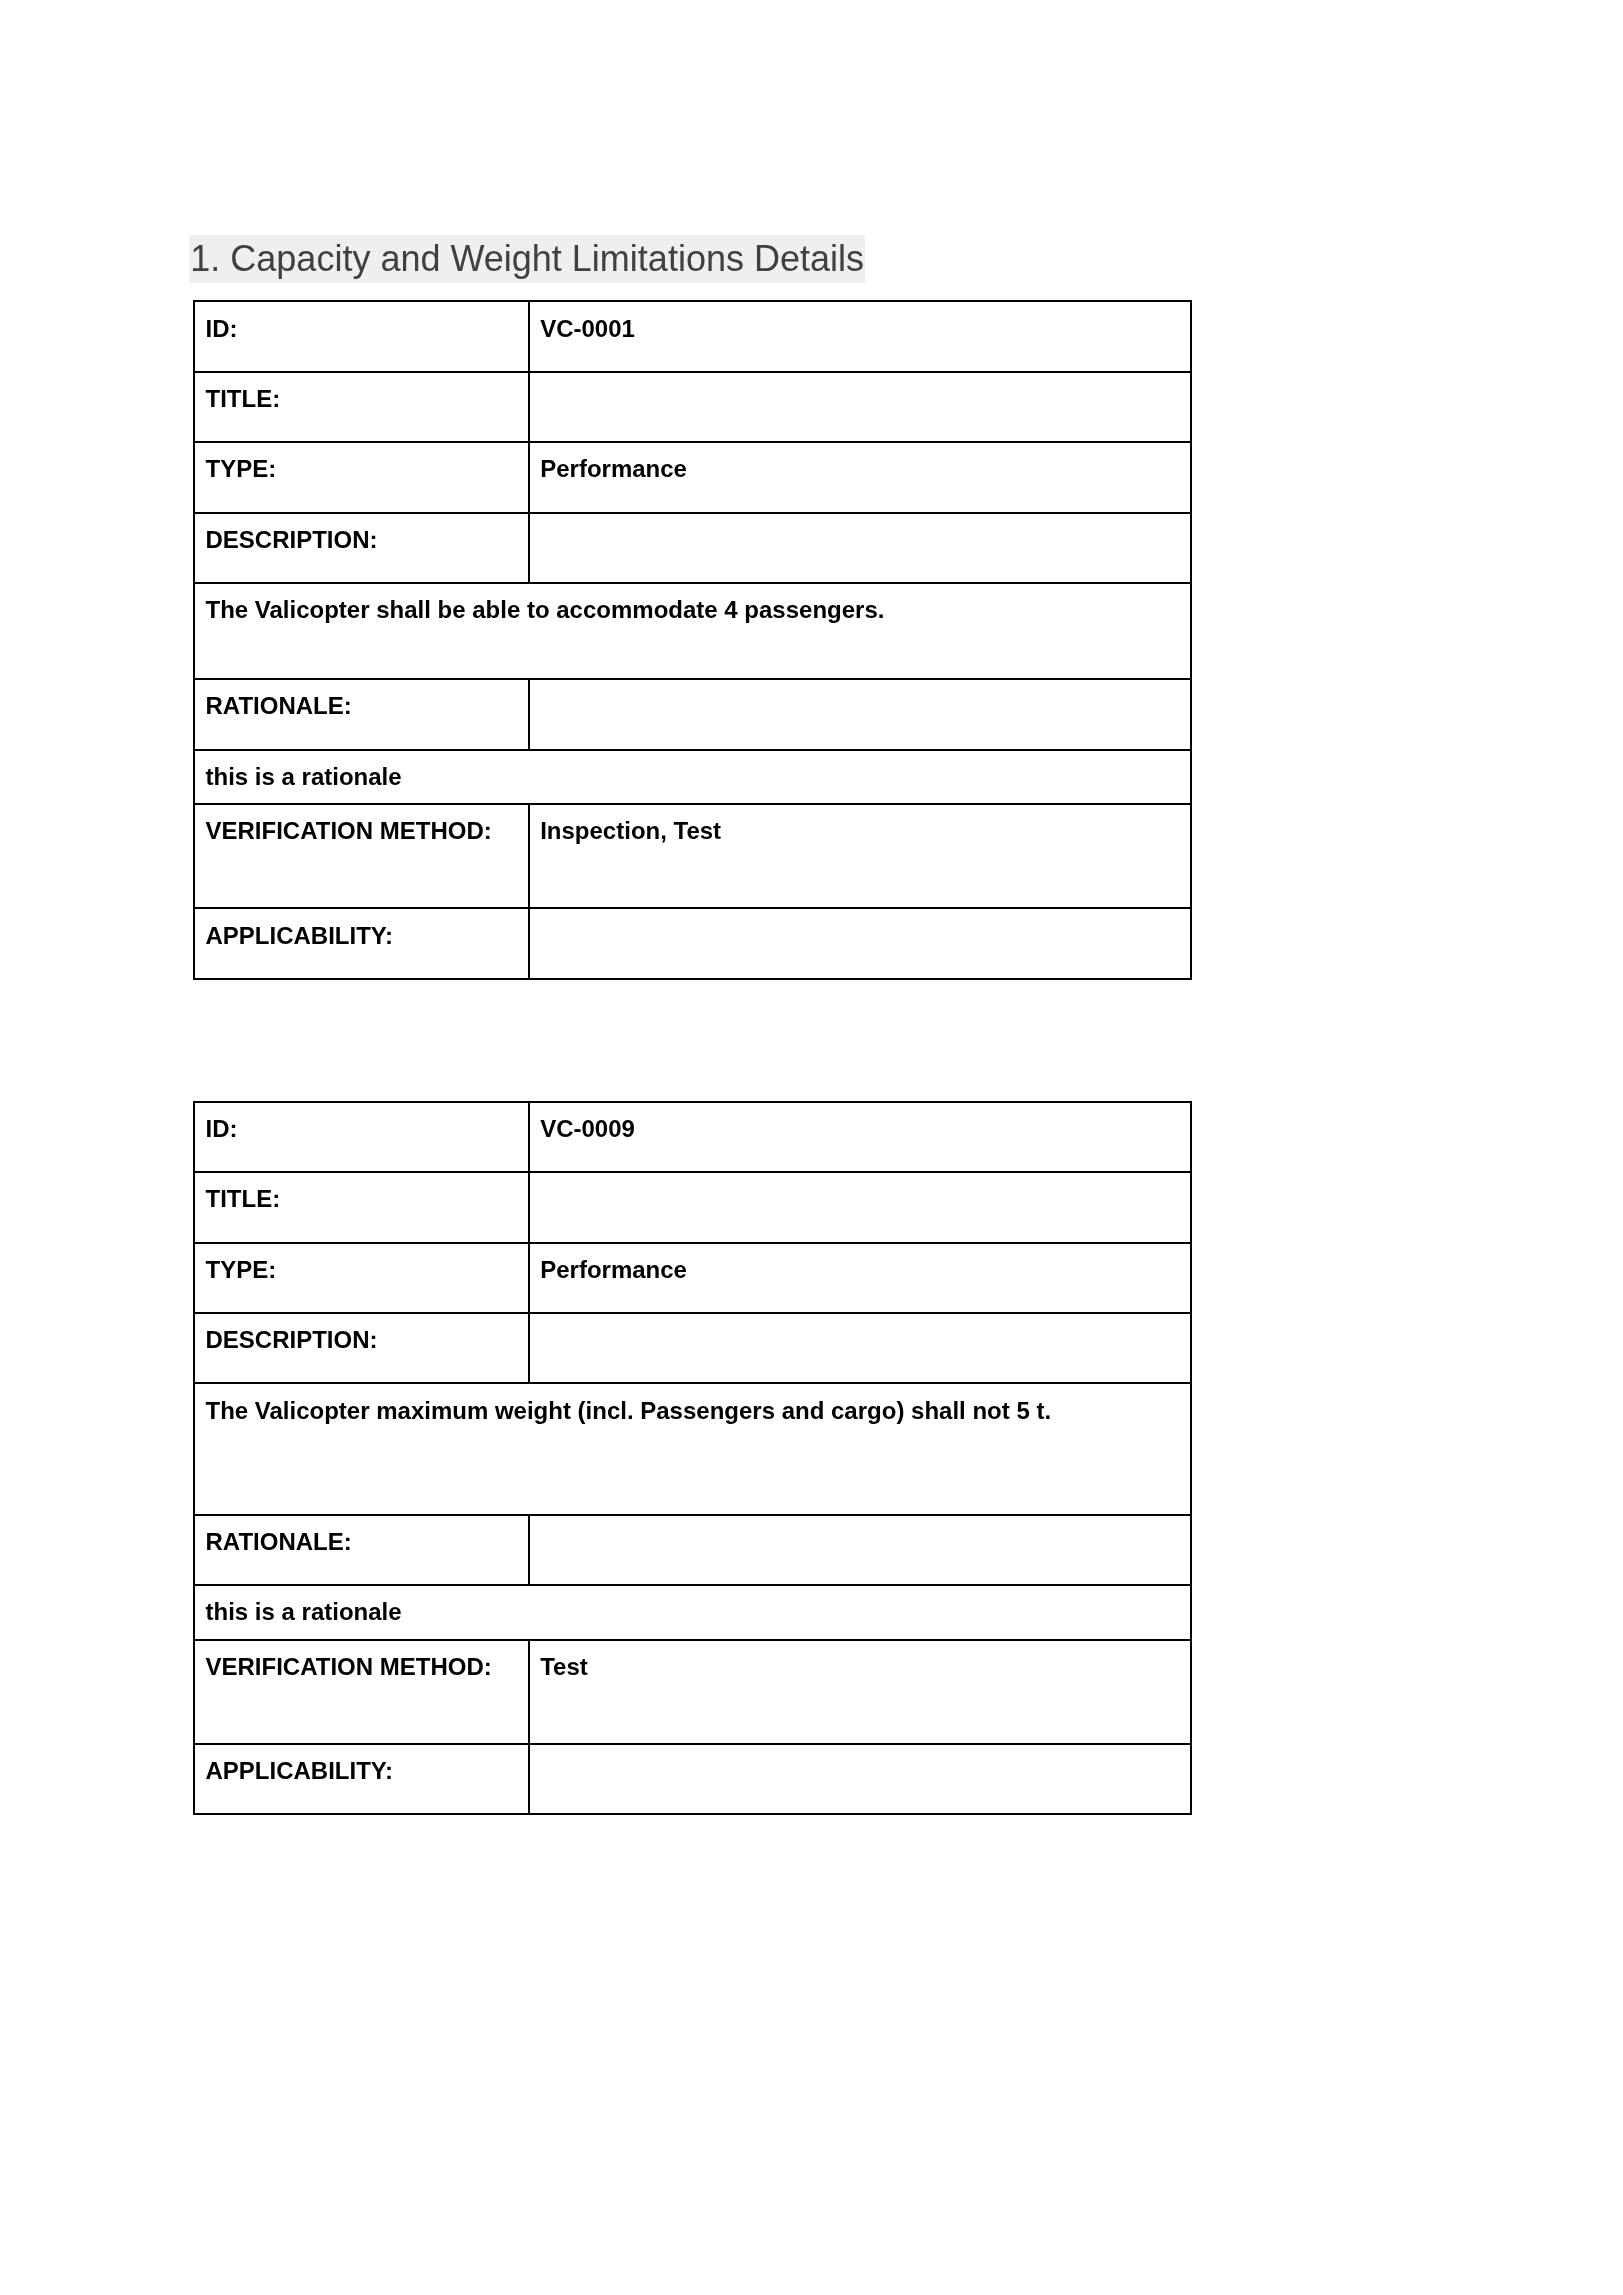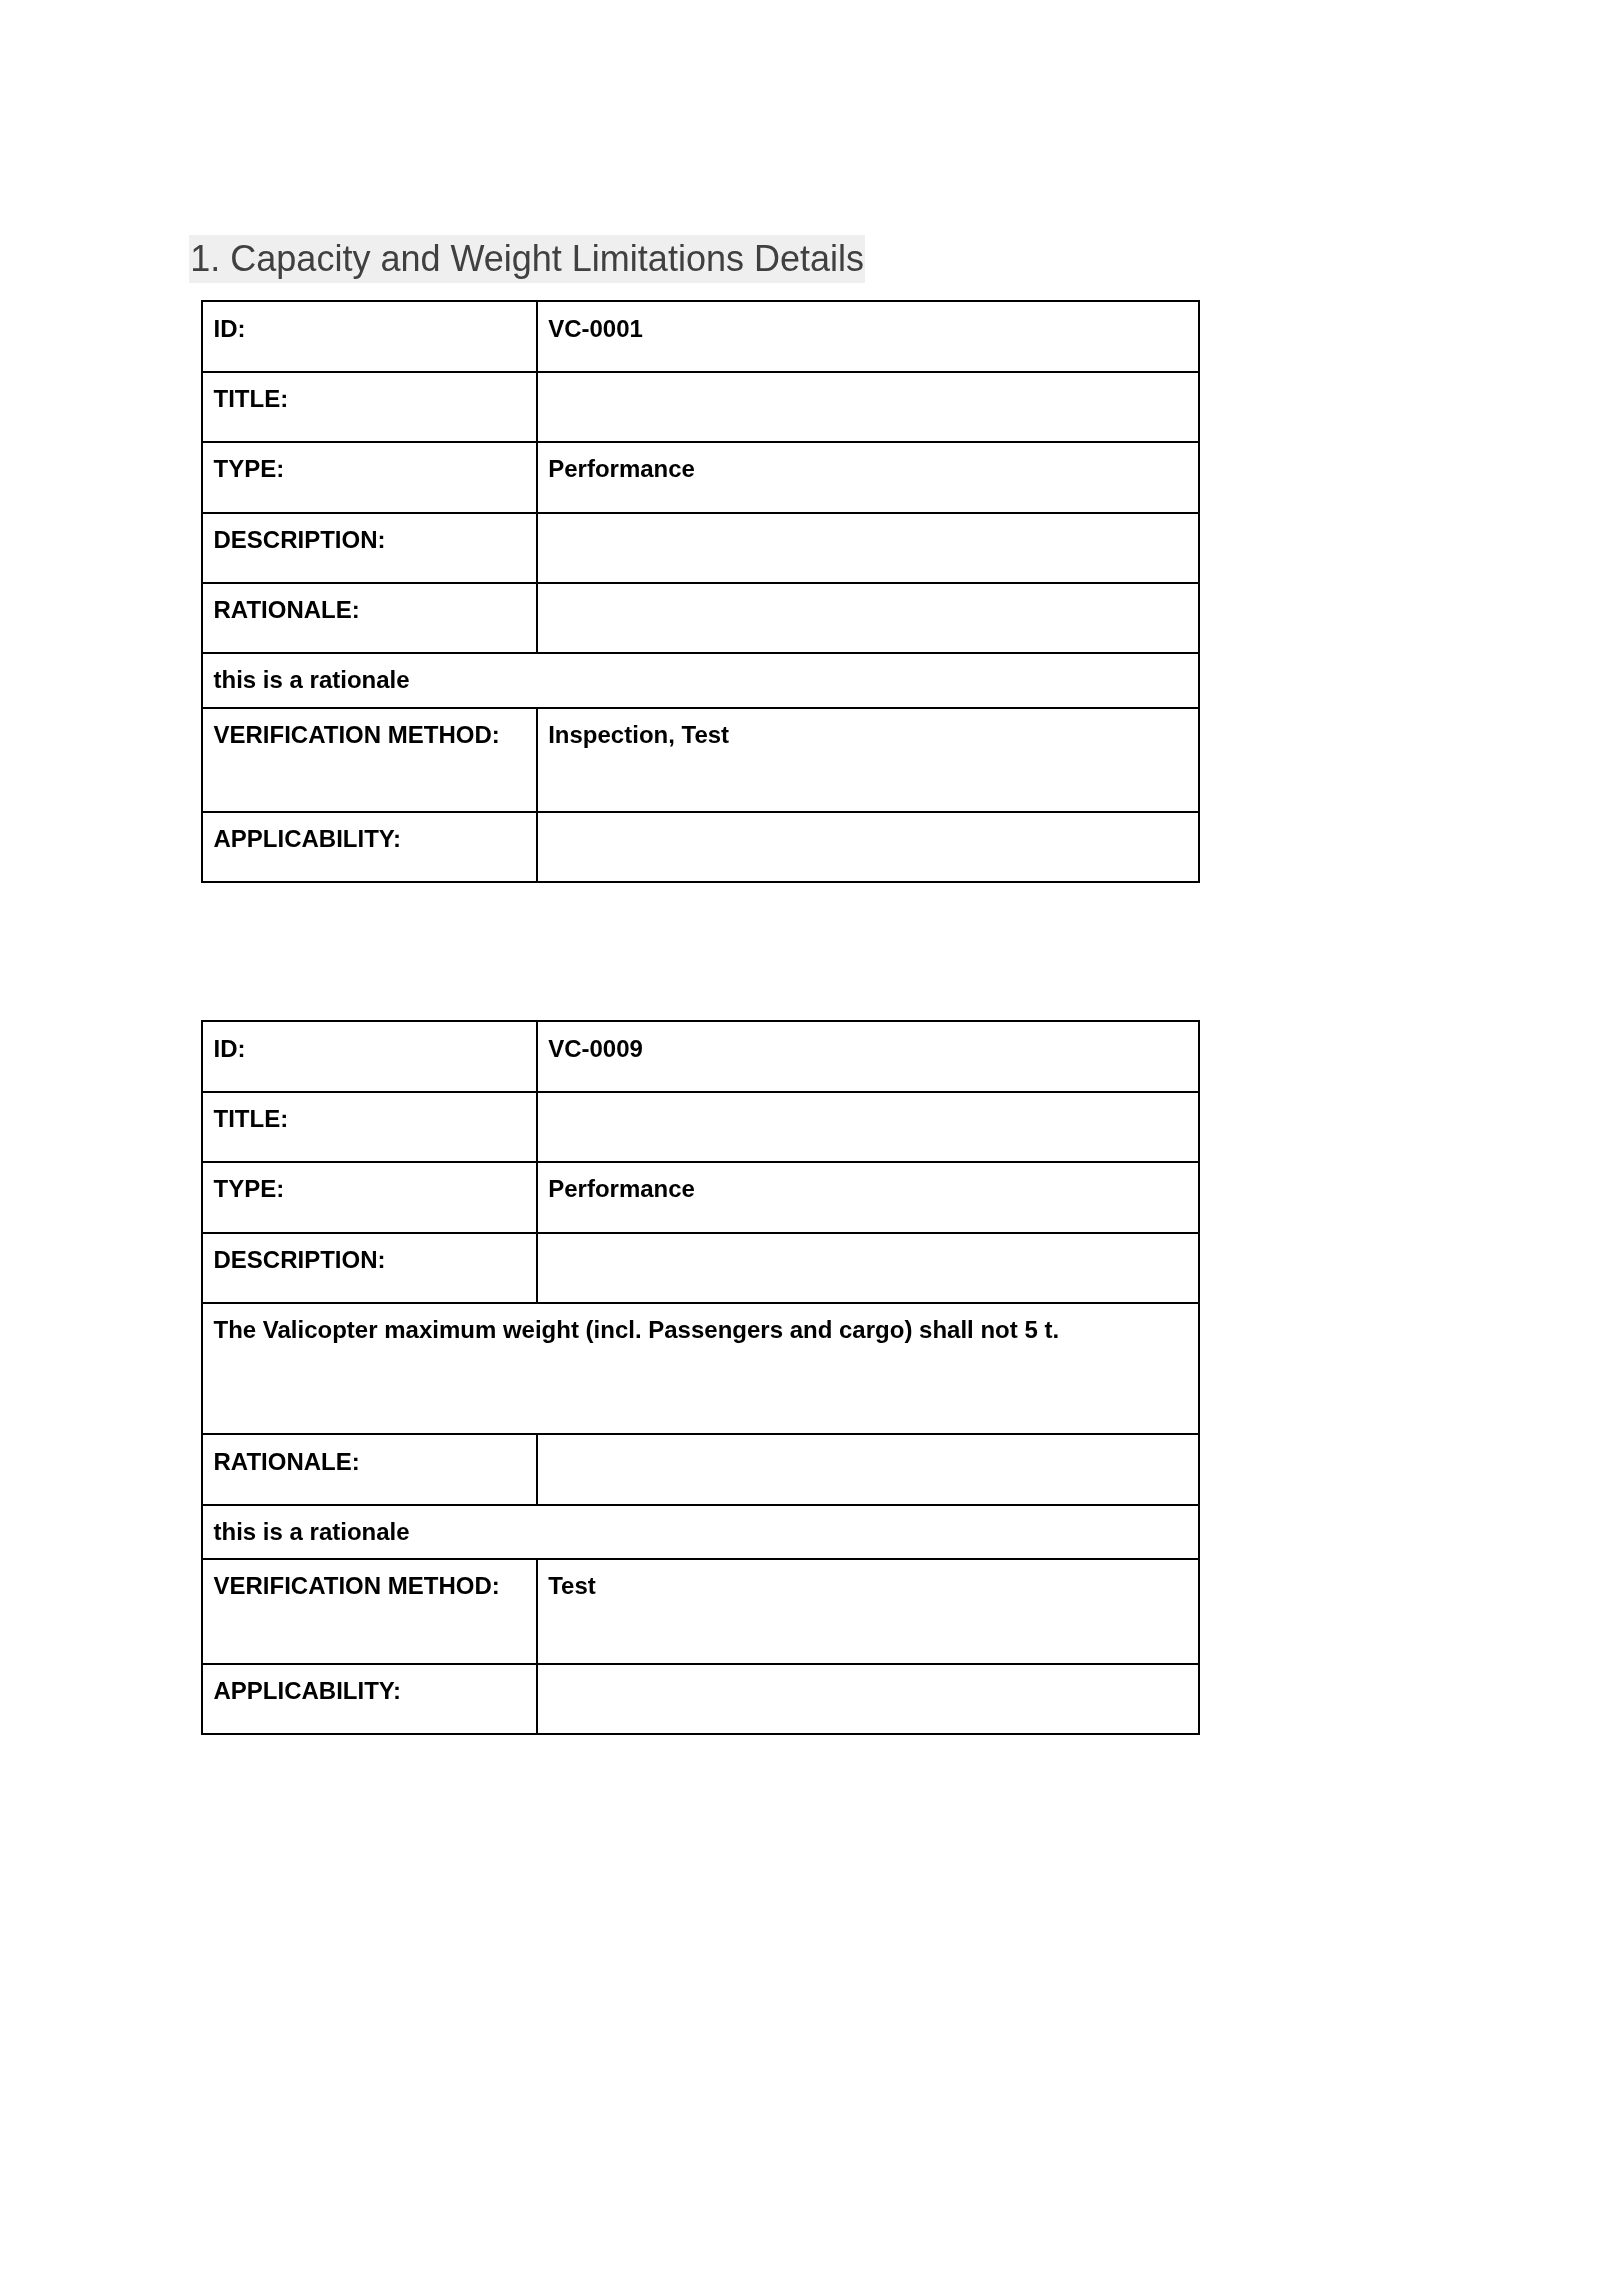--- a/index.html
+++ b/index.html
@@ -36,21 +36,21 @@
   .doc-heading .hl {
     background: #efefef;
     padding: 2.6px 1.3px 3.9px 1.3px;
   }
 
   
   .req-table {
     width: 954px;
     border-collapse: collapse;
     table-layout: fixed;
-    margin: 12px;
+    margin: 4px;
   }
   .req-table td {
     border: 2px solid #000000;
     padding: 9.2px 9.2px 9.2px 10.5px;
     font-size: 24px;
     line-height: 1.42;
     vertical-align: top;
     color: #000000;
     background: #ffffff;
     word-wrap: break-word;
@@ -97,20 +97,23 @@
           <td class="col-label lbl">TITLE:</td>
           <td class="col-value val"></td>
         </tr>
         <tr class="row-std">
           <td class="col-label lbl">TYPE:</td>
           <td class="col-value val">Performance</td>
         </tr>
         <tr class="row-std">
           <td class="col-label lbl">DESCRIPTION:</td>
           <td class="col-value val"></td>
+        </tr>
+        <tr class="row-text">
+          <td class="val" colspan="2">The Valicopter shall be able to accommodate 4 passengers.</td>
         </tr>
         <tr class="row-std">
           <td class="col-label lbl">RATIONALE:</td>
           <td class="col-value val"></td>
         </tr>
         <tr>
           <td class="val" colspan="2">this is a rationale</td>
         </tr>
         <tr class="row-vm">
           <td class="col-label lbl vm-label">VERIFICATION METHOD:</td>

